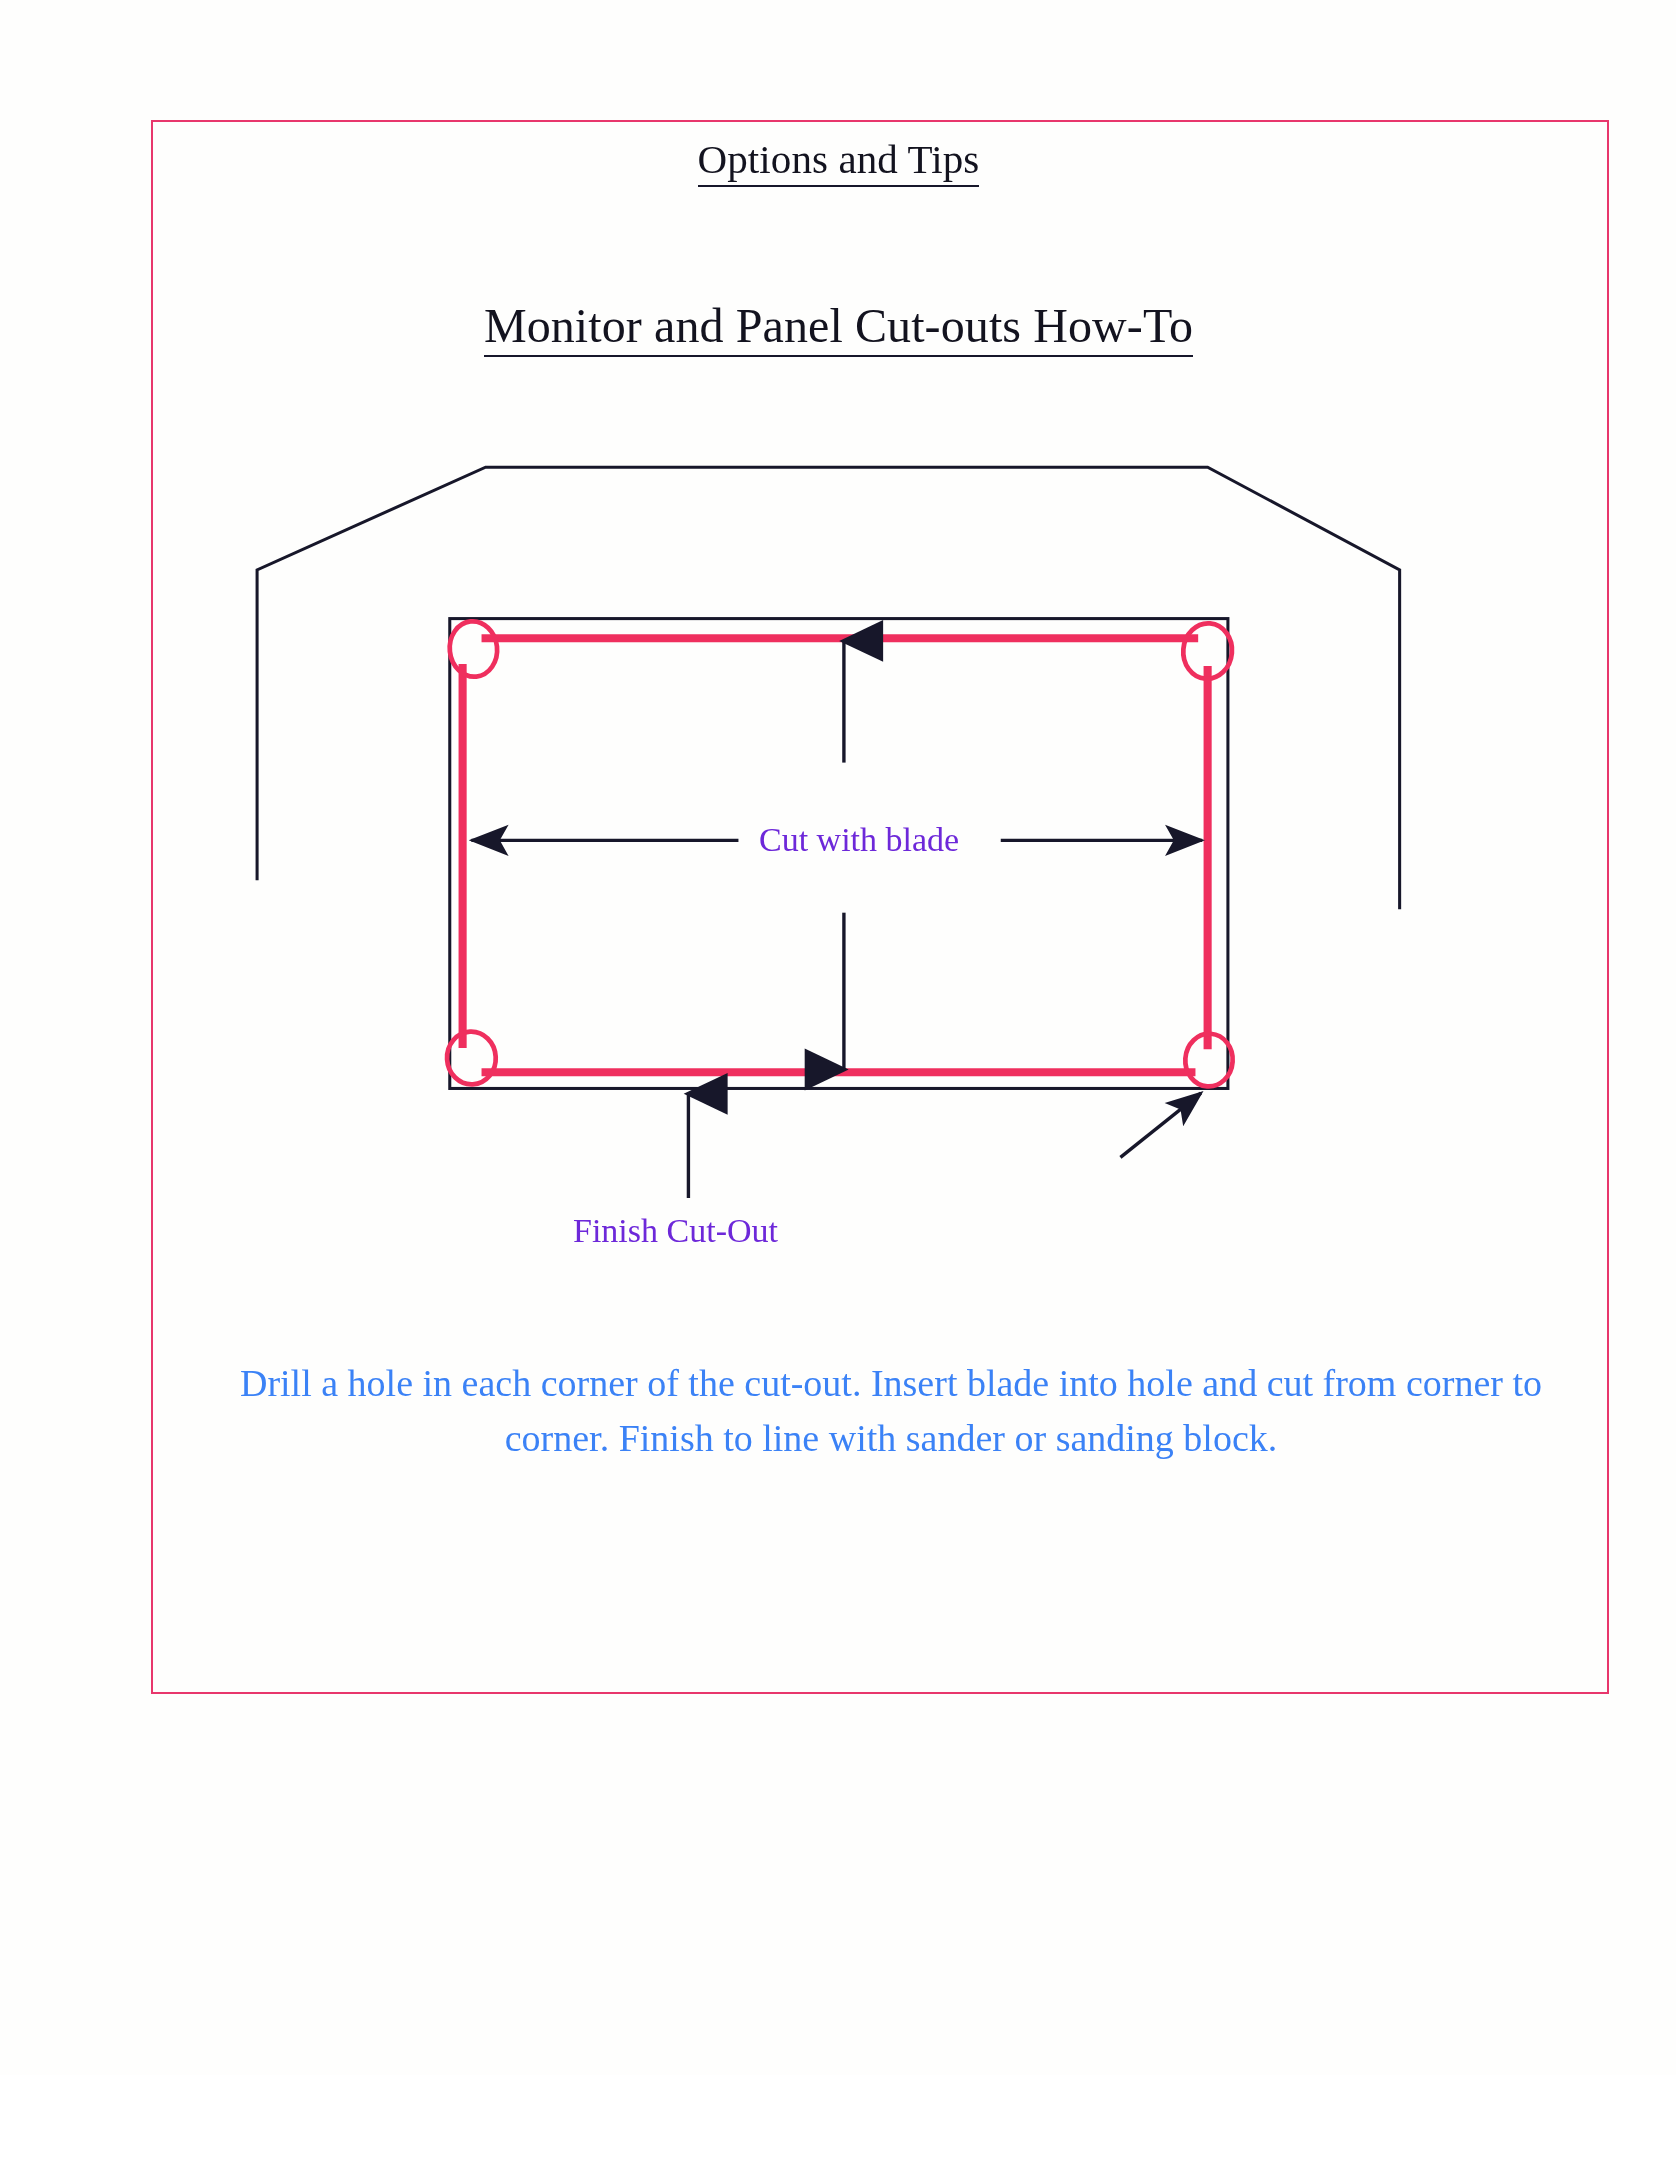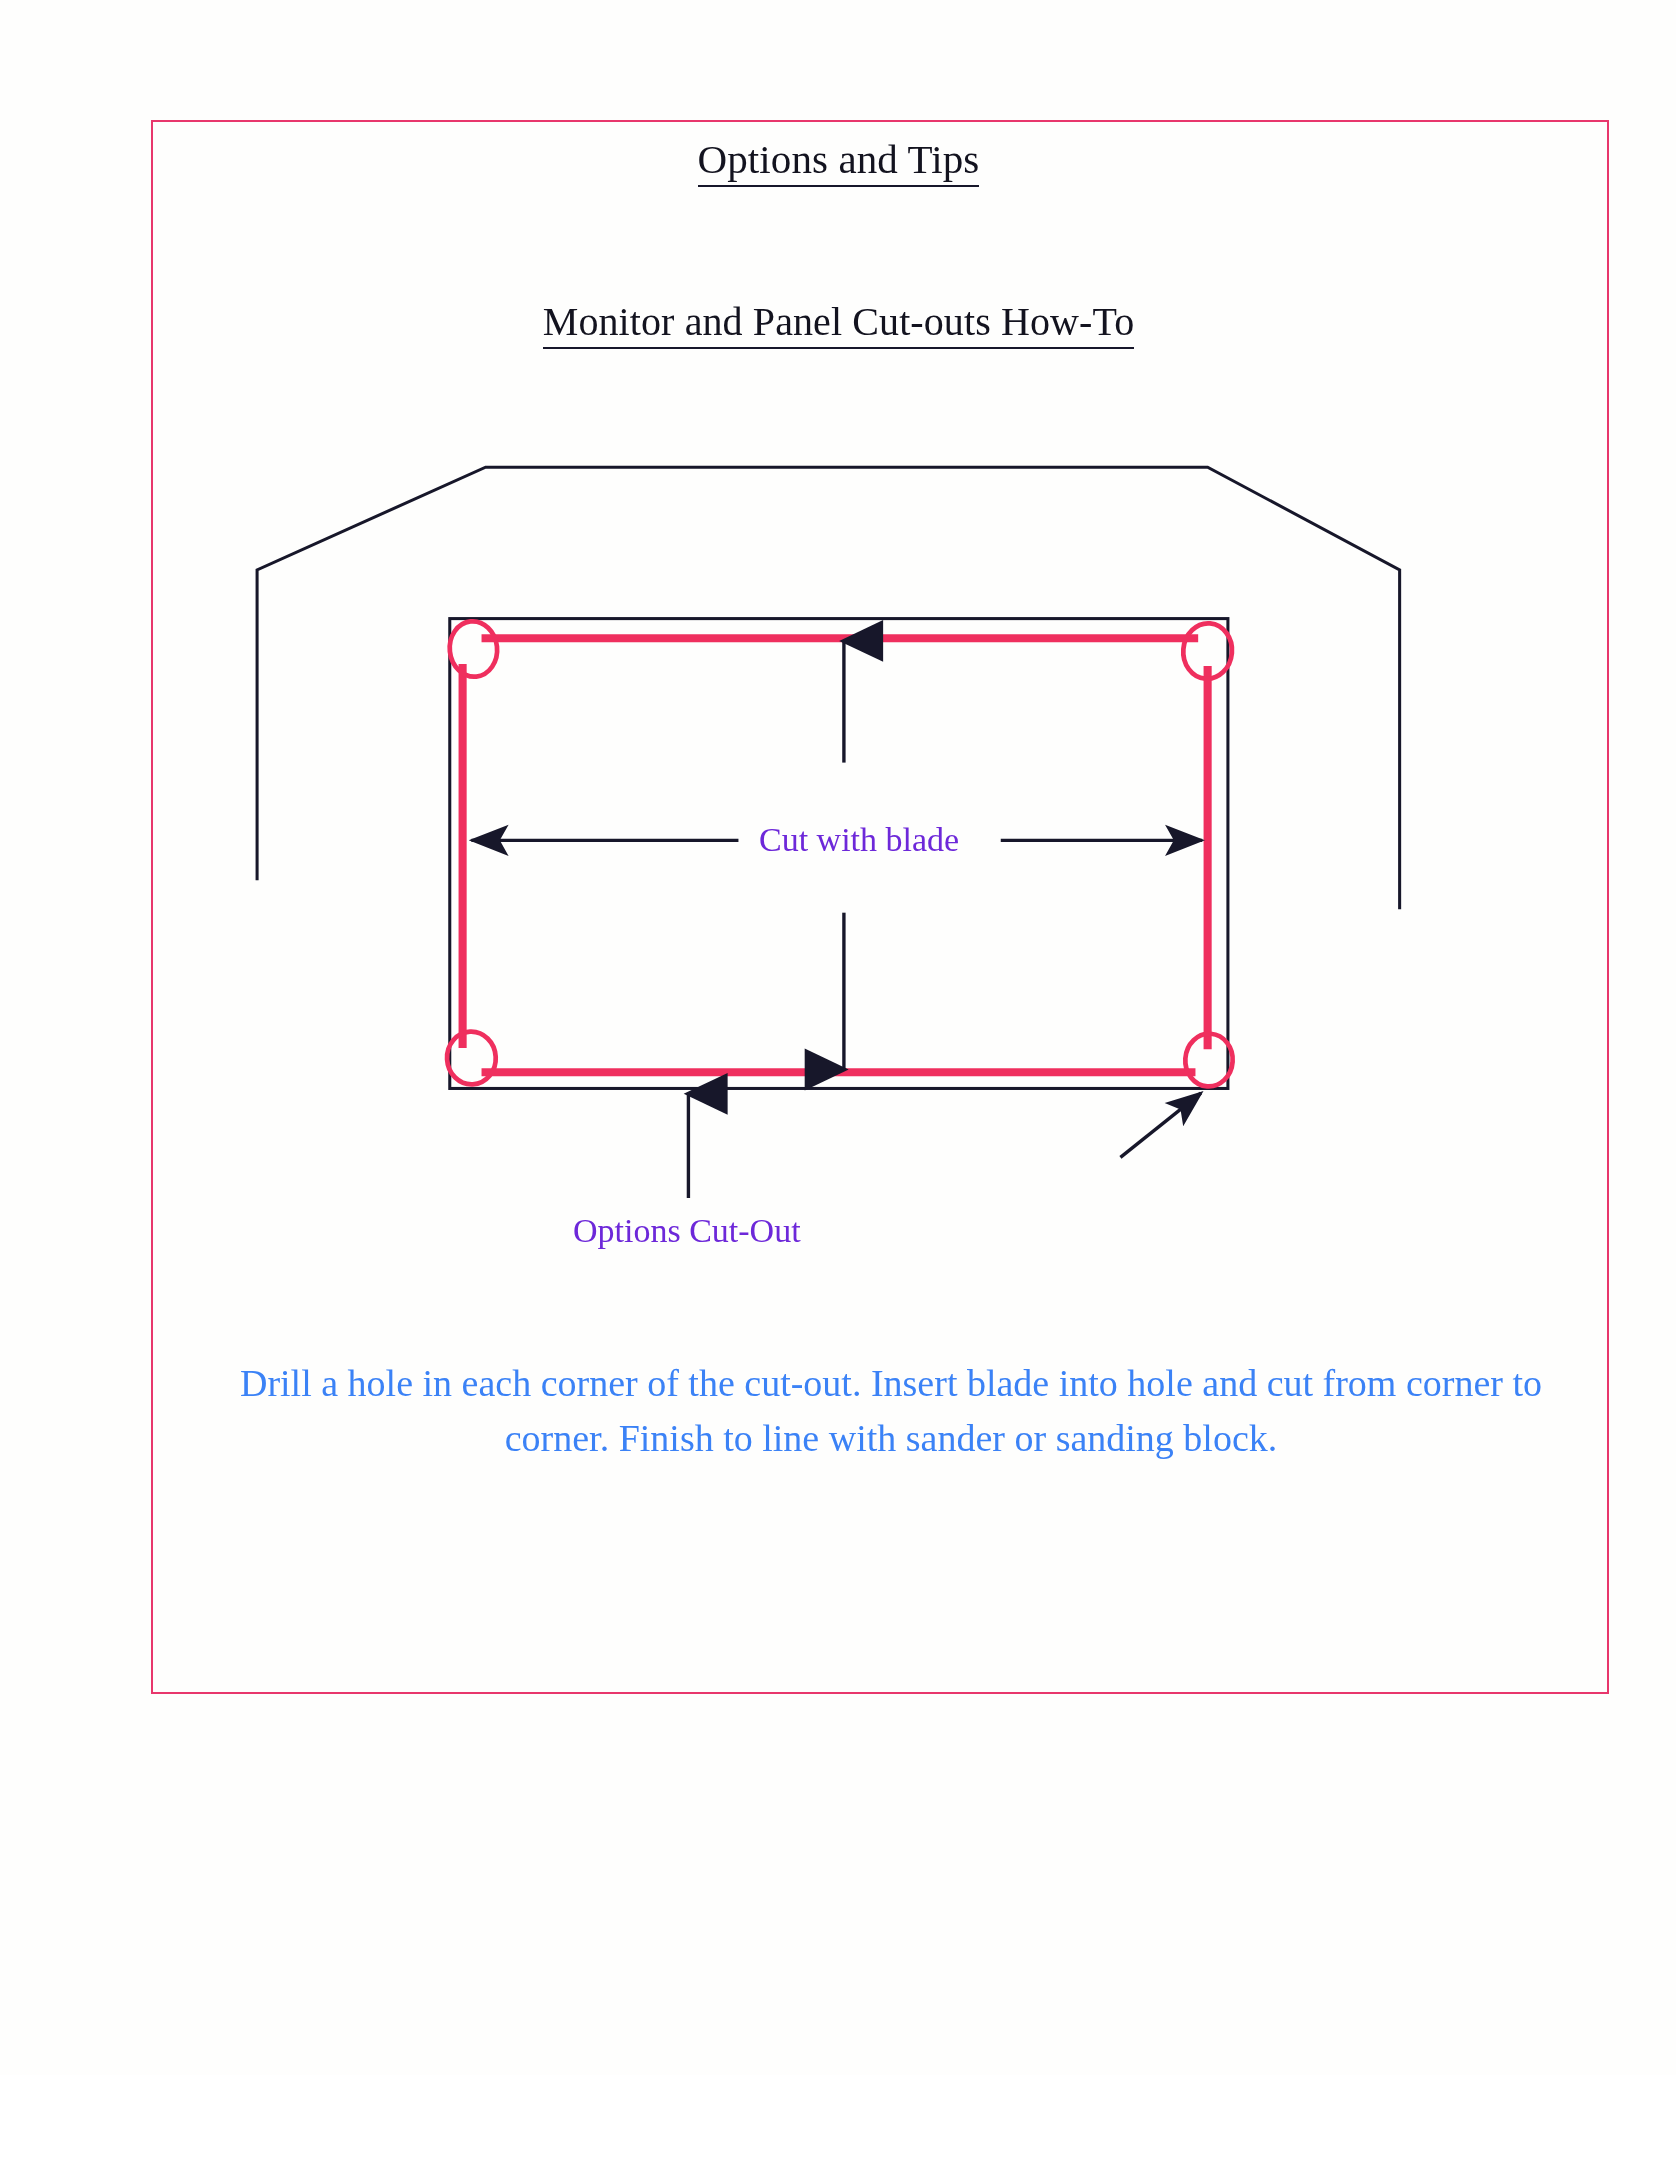--- a/index.html
+++ b/index.html
@@ -53,21 +53,21 @@
     left: 0;
     top: 135px;
     width: 1677px;
     font-size: 41px;
     letter-spacing: 0.1px;
   }
   #doc-subtitle {
     left: 0;
     top: 298px;
     width: 1677px;
-    font-size: 40px;
+    font-size: 48px;
     letter-spacing: 0.1px;
   }
 
   
   #diagram {
     position: absolute;
     left: 0;
     top: 0;
     width: 1677px;
     height: 2183px;
@@ -181,19 +181,19 @@
       <line x1="1018" y1="1772" x2="1018" y2="1618" stroke="#17172a" stroke-width="5" marker-end="url(#ah-up)"></line>
     </g>
 
     <g>
       <line x1="1657" y1="1712" x2="1776" y2="1617" stroke="#17172a" stroke-width="5" marker-end="url(#ah-diag)"></line>
     </g>
   </svg>
 
   <div class="dlabel" id="label-cut-with-blade">Cut with blade</div>
 
-  <div class="dlabel" id="label-monitor-cutout">Options Cut-Out</div>
+  <div class="dlabel" id="label-monitor-cutout">Finish Cut-Out</div>
 
 
   <div id="body-paragraph">Drill a hole in each corner of the cut-out. Insert blade into hole and cut from corner to corner. Finish to line with sander or sanding block.</div>
 
 </div>
 
 
 </body></html>

